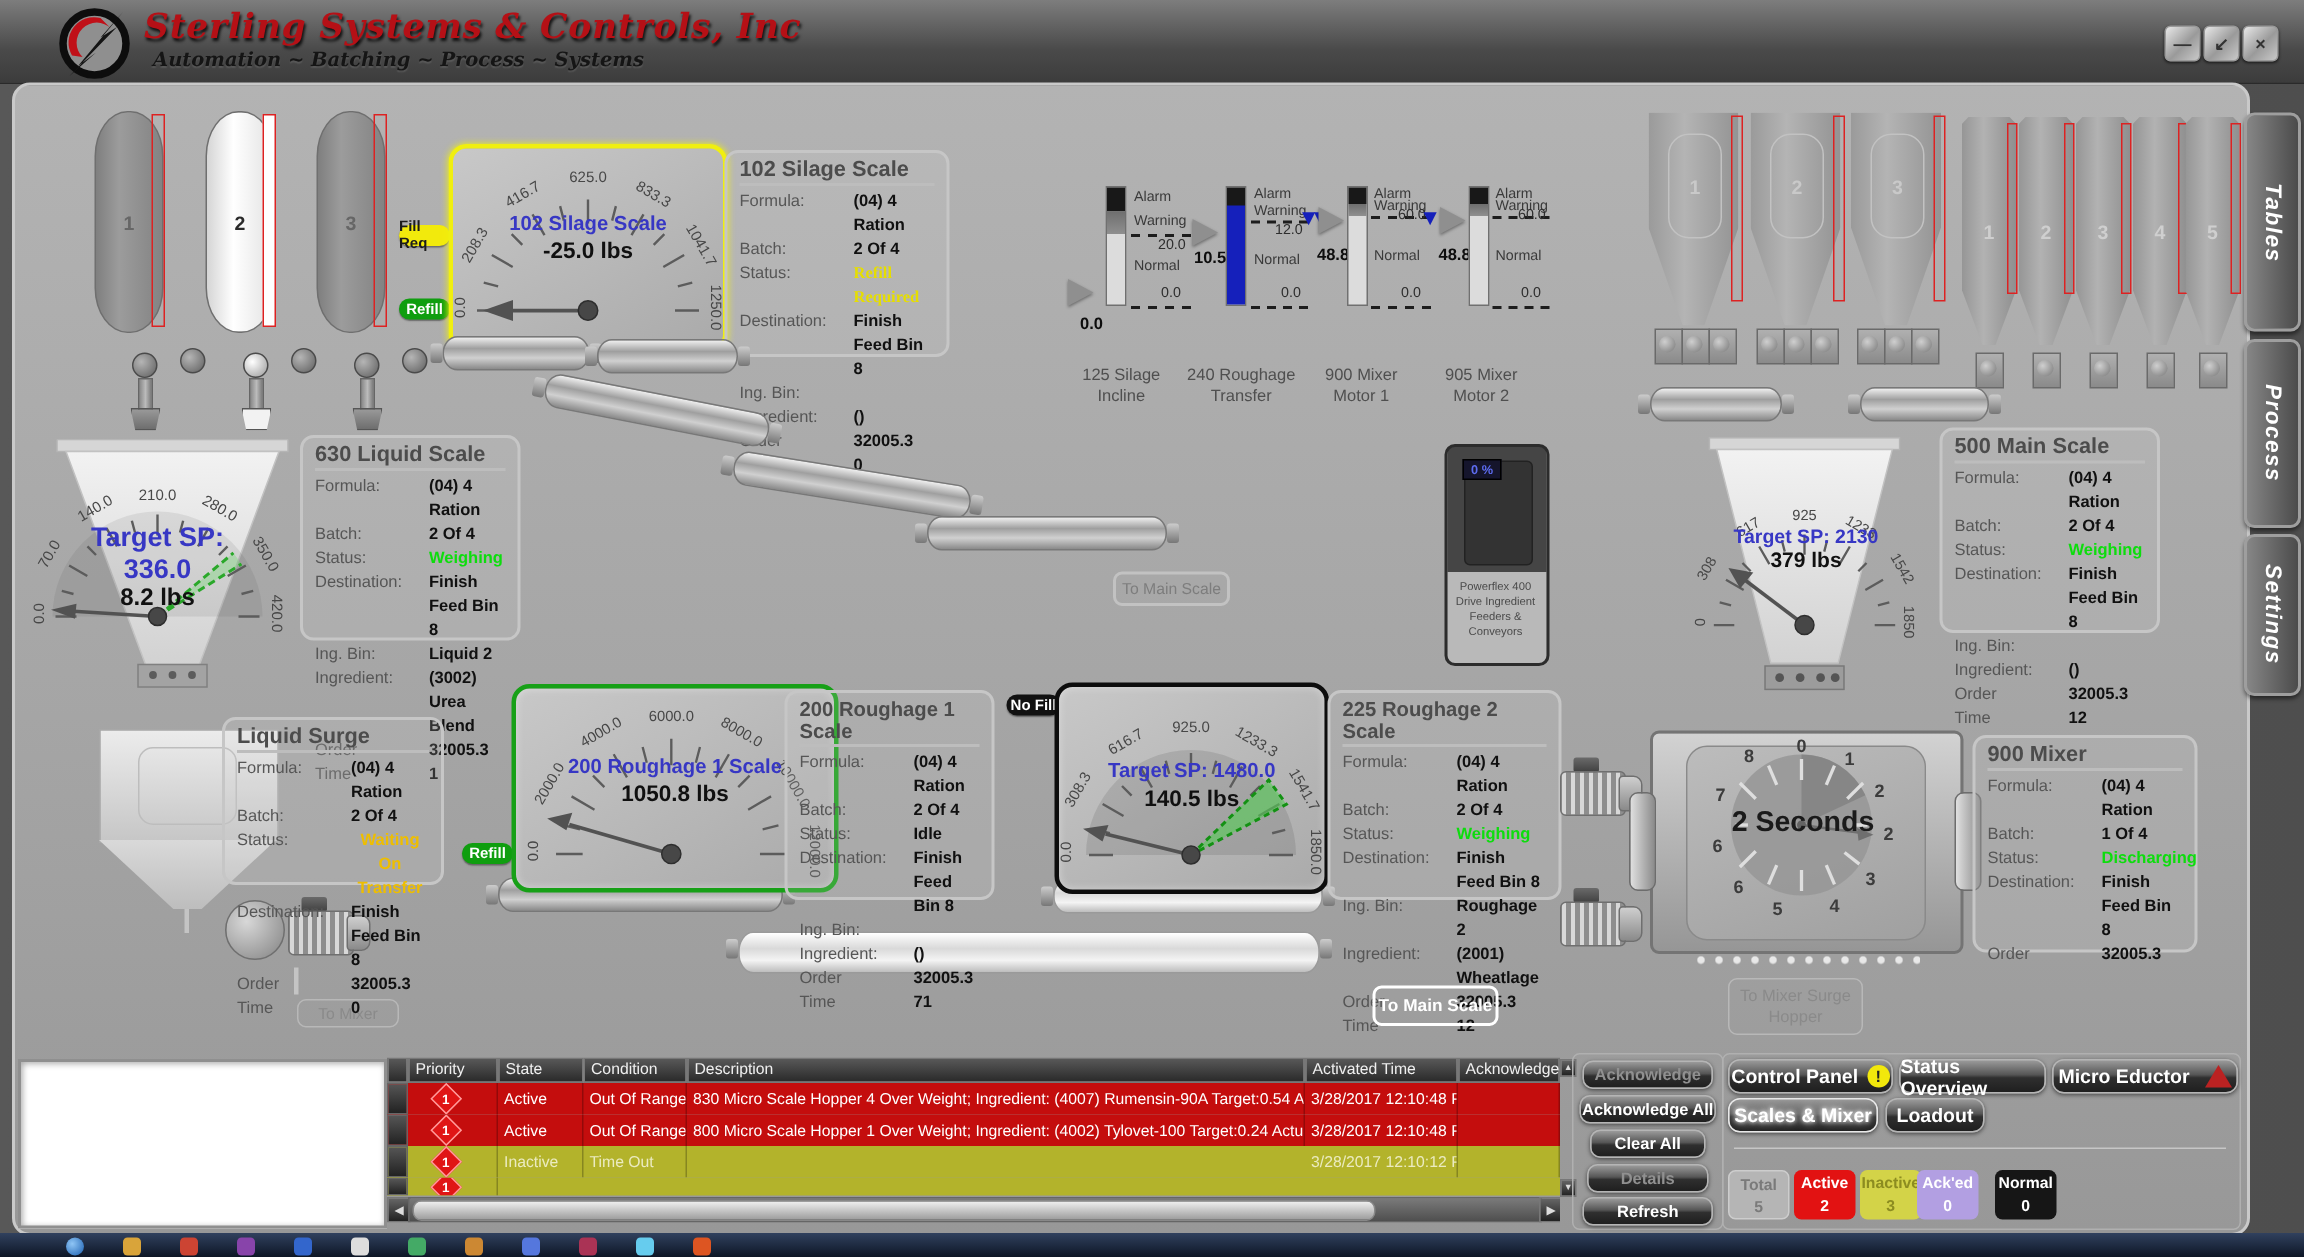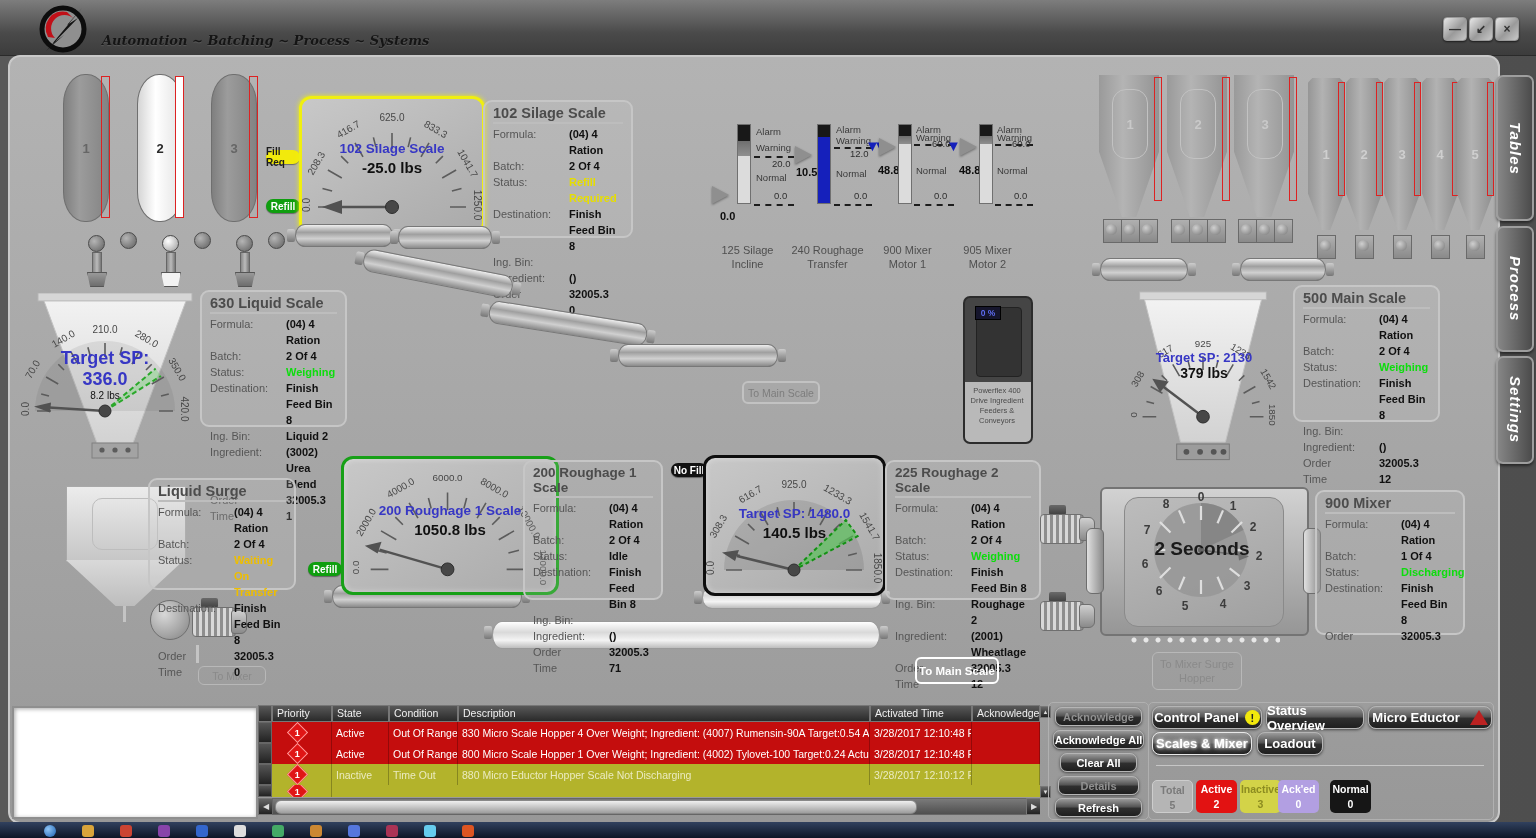--- a/index.html
+++ b/index.html
@@ -11,21 +11,21 @@
   .brand-tag{position:absolute;left:102px;top:33px;font-family:"DejaVu Serif",serif;font-style:italic;font-weight:bold;font-size:13px;color:#151515;text-shadow:0 1px 1px rgba(255,255,255,.12);}
   .winbtn{position:absolute;top:17px;width:22px;height:22px;border-radius:4px;border:1px solid #999;background:linear-gradient(135deg,#e8e8e8,#9a9a9a 55%,#c9c9c9);display:flex;align-items:center;justify-content:center;font-size:12px;font-weight:bold;color:#333;box-shadow:0 1px 2px rgba(0,0,0,.6);cursor:pointer;}
   
   .main{position:absolute;left:8px;top:55px;width:1488px;height:765px;background:linear-gradient(180deg,#b3b3b3,#a5a5a5 55%,#989898);border:2px solid #c9c9c9;border-radius:12px;}
   
   .ip{position:absolute;border:2px solid #c6c6c6;border-radius:9px;background:rgba(210,210,210,.18);padding:3px 8px 4px 8px;box-sizing:border-box;}
   .ip-t{font-size:14.5px;font-weight:bold;color:#4c4c4c;border-bottom:2px solid #bdbdbd;padding-bottom:1px;margin-bottom:2px;}
   .ipr{display:flex;font-size:11px;line-height:16px;}
   .ipl{width:76px;color:#565656;flex:none;}
   .ipv{color:#101010;font-weight:bold;}
-  .sv-yel{color:#e6de00;} .sv-grn{color:#0ddd0d;} .sv-amb{color:#eebe00;}
+  .sv-yel{color:#e6de00;font-family:Liberation Serif, serif;} .sv-grn{color:#0ddd0d;} .sv-amb{color:#eebe00;text-align:center;}
   
   .gbox{position:absolute;border-radius:12px;background:linear-gradient(150deg,#c8c8c8,#aaaaaa);box-shadow:inset 0 0 6px rgba(255,255,255,.4);}
   .gb-yellow{border:3px solid #f0ef10;box-shadow:0 0 5px #f0ef10;}
   .gb-green{border:3px solid #17a017;}
   .gb-black{border:3px solid #0d0d0d;}
   .gtit{position:absolute;width:100%;text-align:center;font-size:13.5px;font-weight:bold;color:#3737c4;}
   .gval{position:absolute;width:100%;text-align:center;font-size:15px;font-weight:bold;color:#101010;}
   .tk{font-size:10px;fill:#474747;text-anchor:middle;}
   .tks{stroke:#5c5c5c;stroke-width:1.6;fill:none;}
   .ndl{stroke:#525252;stroke-width:2.5;}
@@ -116,20 +116,21 @@
 <body>
 
 <div id="screen">
 
   <div class="hdr">
     <svg class="abs" style="left:38px;top:4px" width="52" height="50" viewBox="0 0 52 50">
       <circle cx="25" cy="25" r="21" fill="#8f8f8f" stroke="#0d0d0d" stroke-width="5"></circle>
       <path d="M10 33 A17 17 0 0 1 29 8 L36 15 A12 12 0 0 0 17 34 Z" fill="#c01018"></path>
       <polygon points="44,4 14,40 26,31 8,47 40,14 29,21" fill="#141414"></polygon>
     </svg>
+    <div class="brand-title">Sterling Systems &amp; Controls, Inc</div>
     <div class="brand-tag">Automation ~ Batching ~ Process ~ Systems</div>
     <div class="winbtn" style="left:1443px">
         <span>—</span>
       </div>
     <div class="winbtn" style="left:1469px">
         <span>↙</span>
       </div>
     <div class="winbtn" style="left:1495px">
         <span>×</span>
       </div>
@@ -392,21 +393,21 @@
     <text class="tk" transform="translate(161,116) rotate(90)">420.0</text>
     <polygon points="85,118 135.6,75.6 141,83" fill="rgba(110,220,110,.35)"></polygon>
     <line x1="85" y1="118" x2="135.6" y2="75.6" stroke="#2aa82a" stroke-width="2" stroke-dasharray="5,3"></line>
     <line x1="85" y1="118" x2="141" y2="83" stroke="#2aa82a" stroke-width="2" stroke-dasharray="5,3"></line>
     <line class="ndl" x1="85" y1="118" x2="29" y2="114.5"></line>
     <polygon class="ndlf" points="14,113.5 31,109.5 30,119.5"></polygon>
     <circle class="hub" cx="85" cy="118" r="6"></circle>
   </svg>
   <div class="abs" style="left:40px;top:348px;width:130px;text-align:center">
     <div style="font-size:18px;font-weight:bold;color:#3737c4">Target SP: 336.0</div>
-    <div style="font-size:10px;font-weight:normal;color:#111">8.2 lbs</div>
+    <div style="font-size:16px;font-weight:bold;color:#111">8.2 lbs</div>
   </div>
 
   <div class="ip" style="left:200px;top:290px;width:147px;height:137px">
     <div class="ip-t">630 Liquid Scale</div>
     <div class="ipr">
         <span class="ipl">Formula:</span>
         <span class="ipv">(04) 4 Ration</span>
       </div>
     <div class="ipr">
         <span class="ipl">Batch:</span>
@@ -780,21 +781,20 @@
 
     <div class="arow sev-inactive" style="top:59px">
       <div class="rsel"></div>
       <div class="tc" style="left:14px;width:60px">
           <span class="dia">
             <span>1</span>
           </span>
         </div>
       <div class="tc" style="left:74px;width:57px">Inactive</div>
       <div class="tc" style="left:131px;width:69px">Time Out</div>
-      <div class="tc" style="left:200px;width:412px">880 Micro Eductor Hopper Scale Not Discharging</div>
       <div class="tc" style="left:612px;width:102px">3/28/2017 12:10:12 PM</div>
       <div class="tc" style="left:714px;width:68px"></div>
     </div>
 
     <div class="arow sev-inactive" style="top:80px;height:12px;overflow:hidden">
       <div class="rsel"></div>
       <div class="tc" style="left:14px;width:60px">
           <span class="dia">
             <span>1</span>
           </span>

